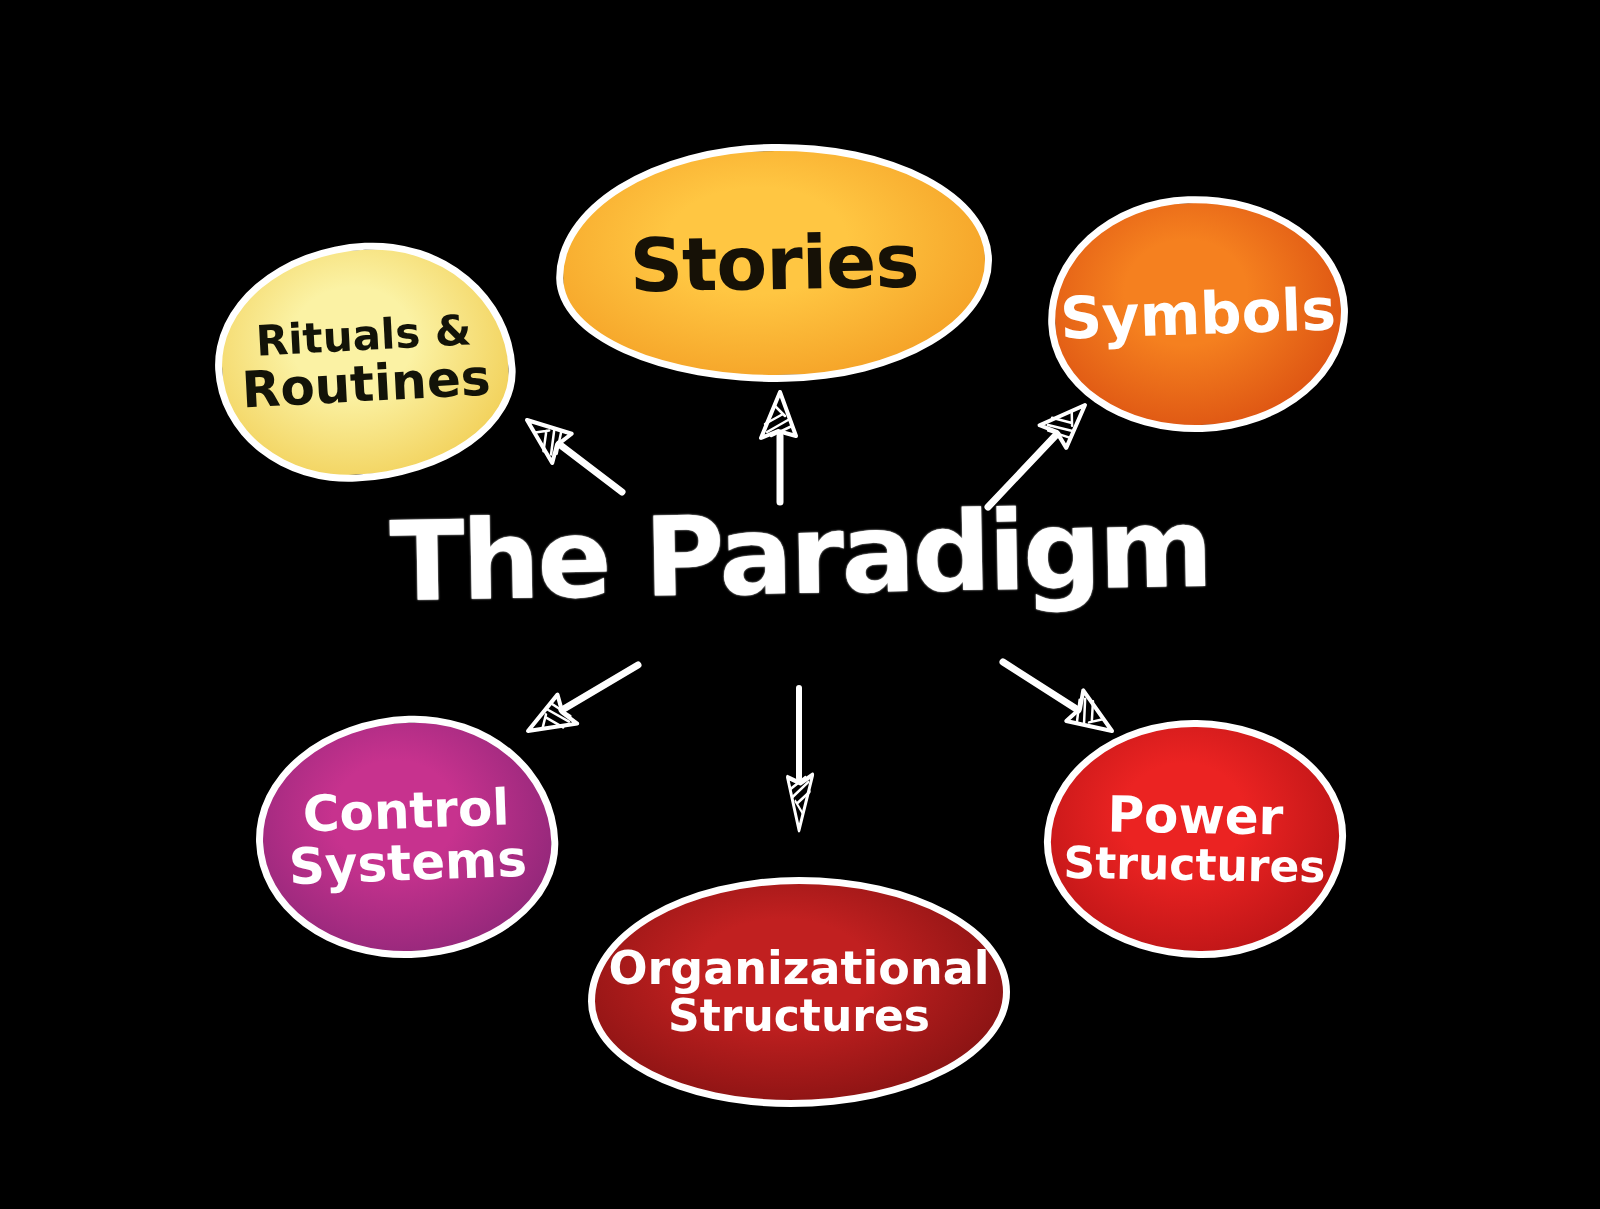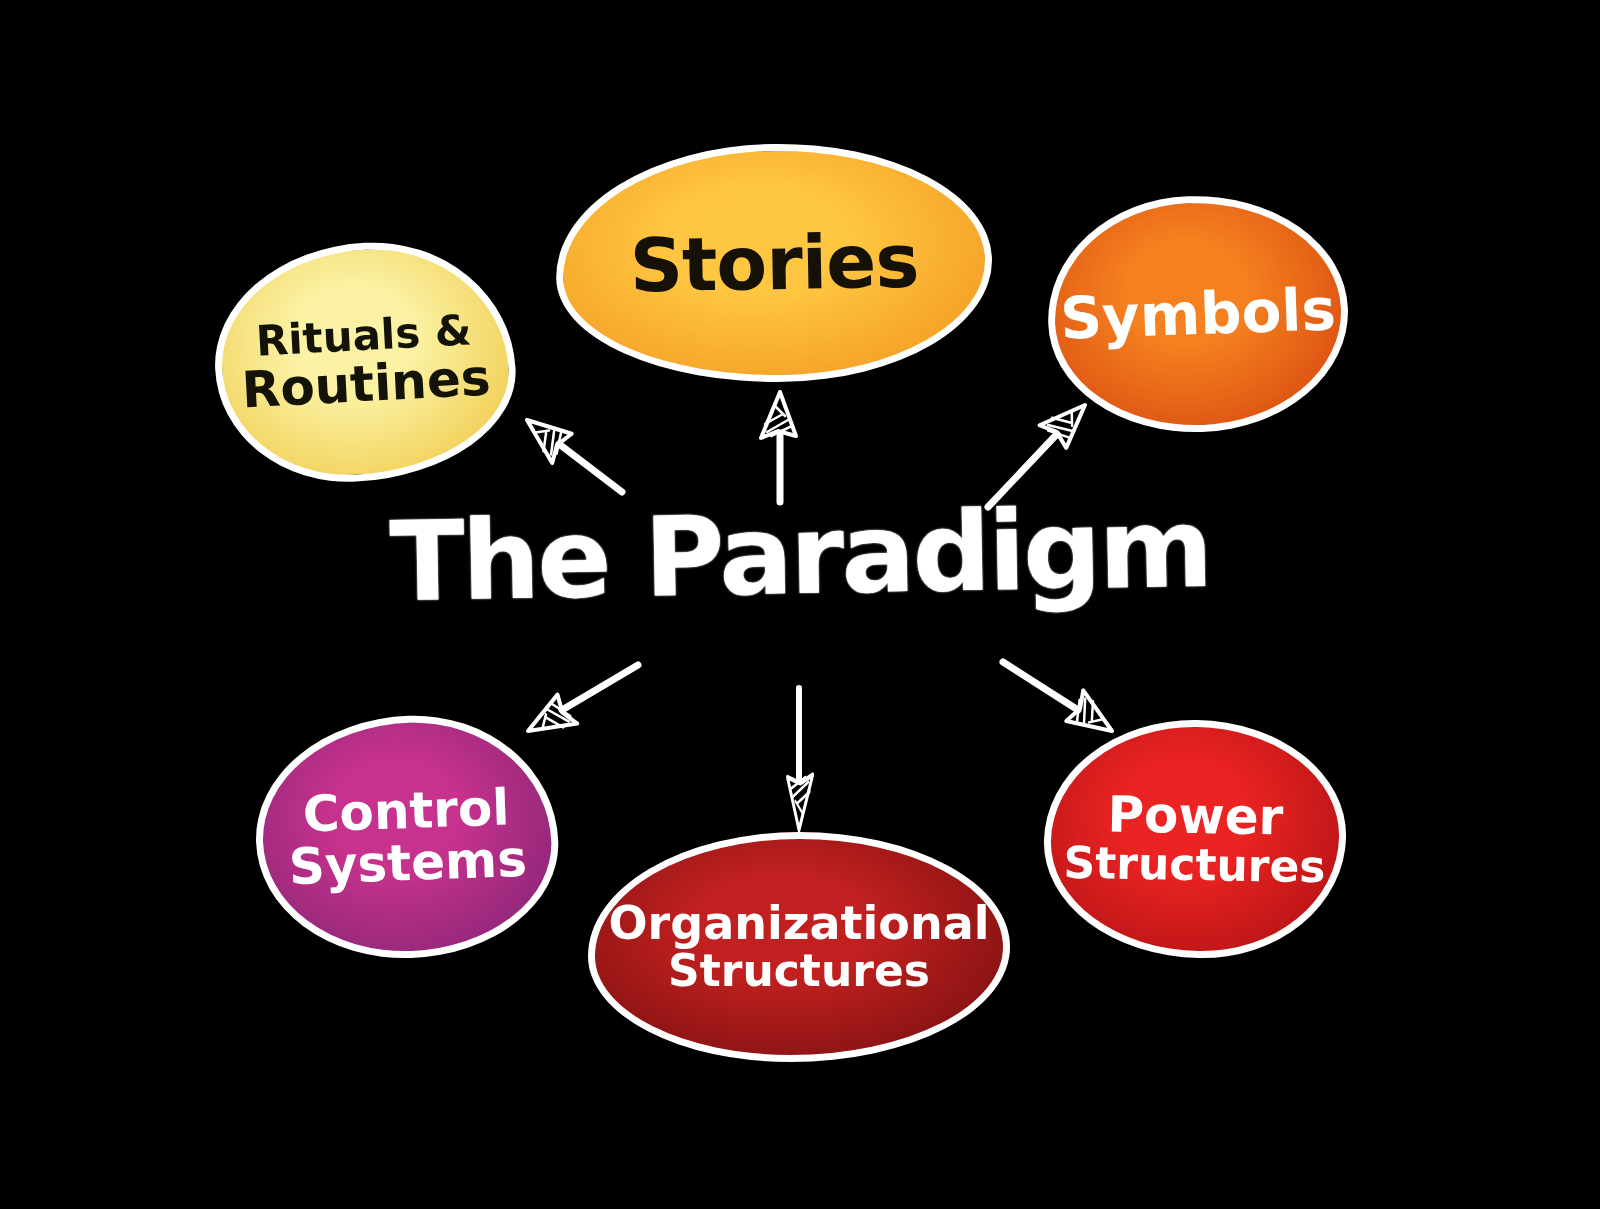--- a/index.html
+++ b/index.html
@@ -43,21 +43,21 @@
     left:1048px;top:196px;width:300px;height:236px;
     border-radius:48% 52% 50% 50% / 52% 50% 50% 48%;
     transform:rotate(-2deg);font-size:58px;
   }
   .node-control{
     left:256px;top:716px;width:302px;height:242px;
     border-radius:52% 48% 50% 50% / 50% 54% 46% 50%;
     transform:rotate(-2deg);font-size:50px;
   }
   .node-org{
-    left:588px;top:832px;width:422px;height:230px;
+    left:588px;top:877px;width:422px;height:230px;
     border-radius:50% 50% 52% 48% / 54% 50% 50% 46%;
     font-size:46px;
   }
   .node-org .l2{font-size:44px;}
   .node-power{
     left:1044px;top:720px;width:302px;height:238px;
     border-radius:50% 50% 48% 52% / 52% 48% 52% 48%;
     transform:rotate(1deg);font-size:50px;
   }
   .node-power .l2{font-size:44px;}

